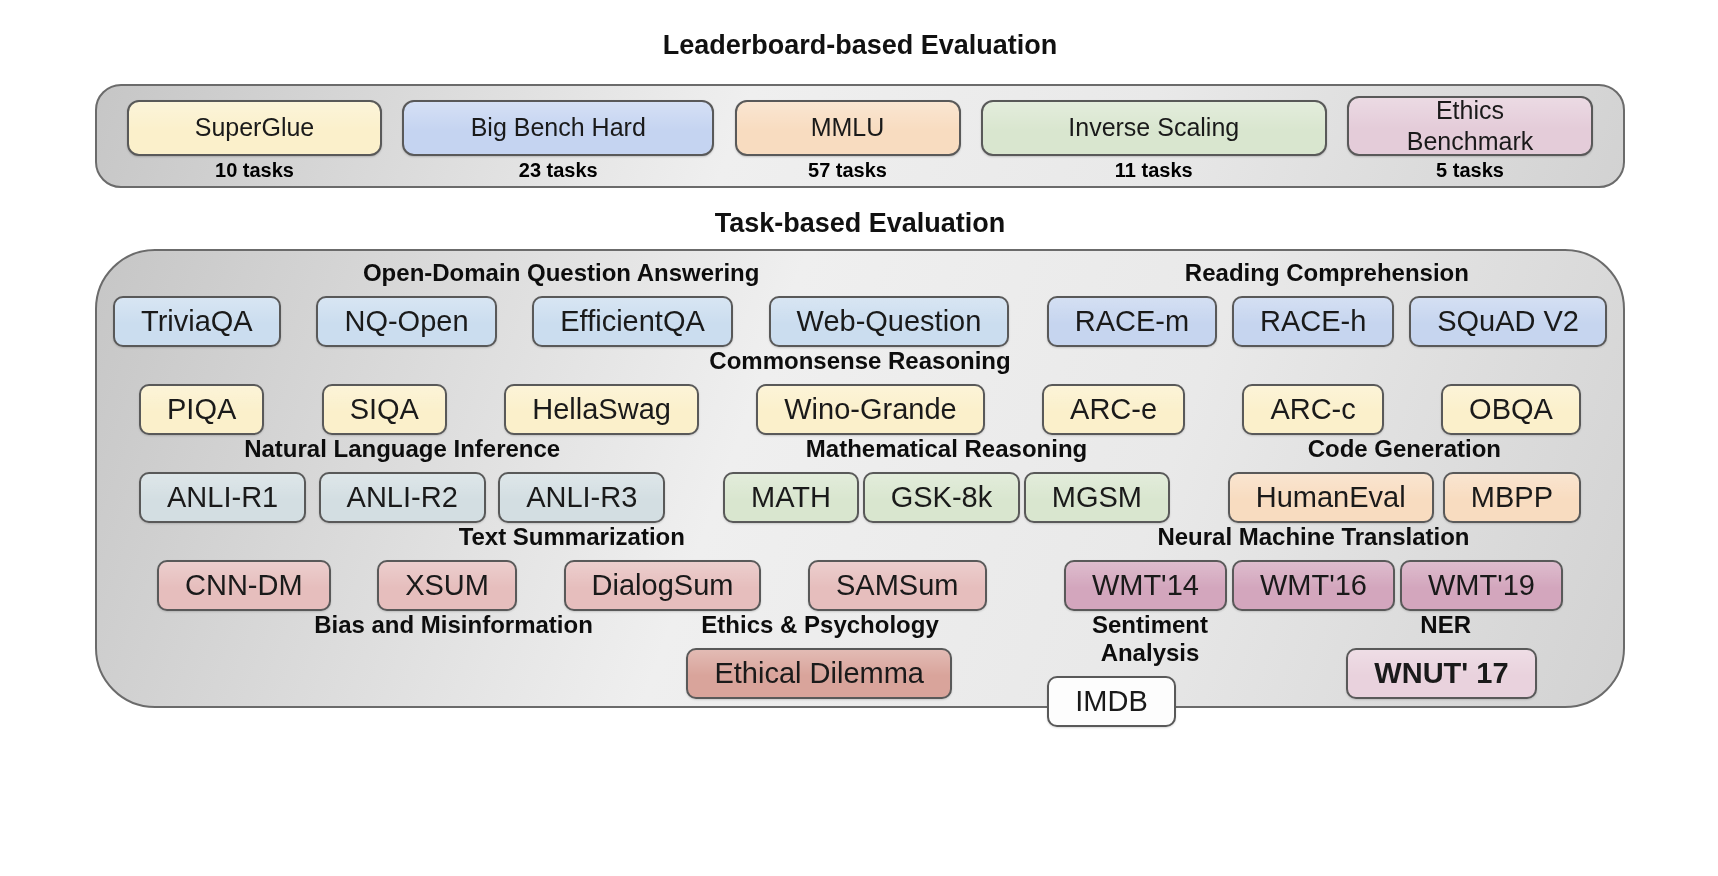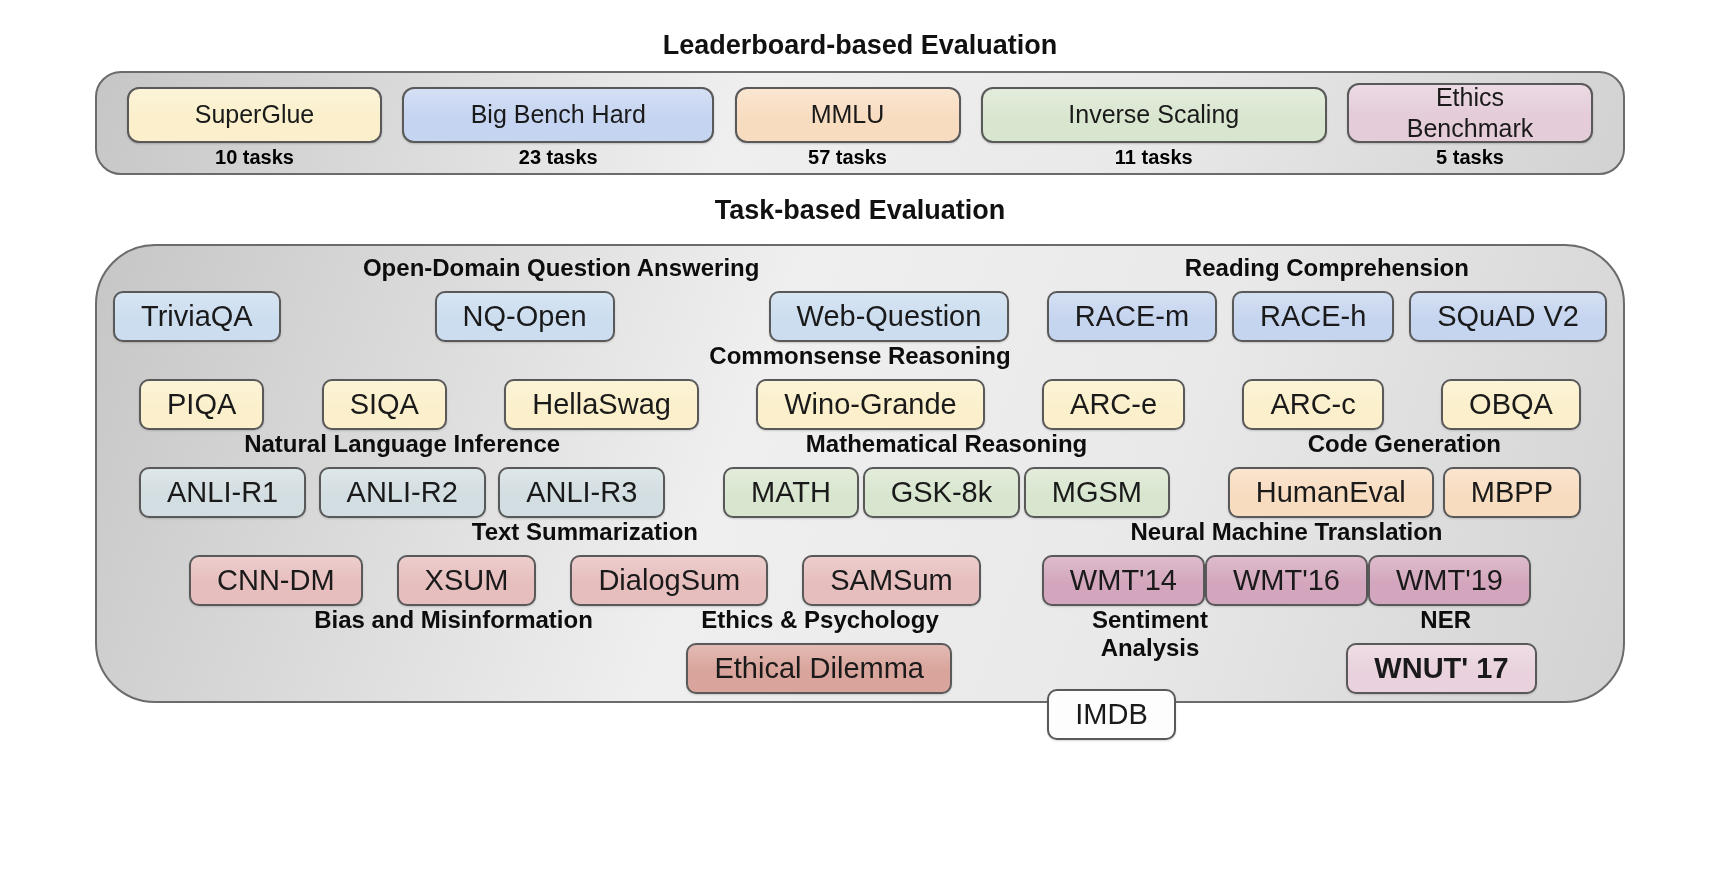--- a/index.html
+++ b/index.html
@@ -5,22 +5,22 @@
   * { box-sizing: border-box; margin: 0; padding: 0; }
   body {
     width: 1718px; height: 876px; background: #ffffff; overflow: hidden;
     font-family: "Liberation Sans", sans-serif; color: #1a1a1a;
   }
   .wrap { width: 1530px; margin-left: 95px; }
 
   .section-title {
     text-align: center; font-weight: bold; font-size: 27px; color: #111;
   }
-  .title-top { padding-top: 30px; margin-bottom: 10px; }
-  .title-mid { margin-top: 20px; margin-bottom: 18px; }
+  .title-top { padding-top: 30px; margin-bottom: 23px; }
+  .title-mid { margin-top: 20px; margin-bottom: 10px; }
 
   .panel {
     border: 2px solid #6b6b6b;
     background: linear-gradient(110deg, #c6c6c6 0%, #efefef 42%, #e9e9e9 68%, #d2d2d2 100%);
   }
   .panel-top {
     height: 104px; border-radius: 26px;
     display: flex; justify-content: space-between;
     padding: 10px 30px 4px;
   }
@@ -60,21 +60,21 @@
   .row1 { padding: 0 16px; }
   .g-odqa { flex: 0 0 60%; }
   .g-rc   { flex: 0 0 37.5%; }
   .row2 { padding: 0 2px; }
   .g-cr { width: 100%; }
   .g-cr .gboxes { padding: 0 40px; }
   .row3 { padding: 0 42px; }
   .g-nli { flex: 0 0 36.5%; }
   .g-mr  { flex: 0 0 31%; }
   .g-cg  { flex: 0 0 24.5%; }
-  .row4 { padding: 0 92px; }
+  .row4 { padding: 0 60px; }
   .g-ts  { flex: 0 0 59%; }
   .g-nmt { flex: 0 0 35.5%; }
   .row5 { padding: 0 78px; }
   .g-bm  { flex: 0 0 30.5%; align-items: flex-end; }
   .g-ep  { flex: 0 0 19.5%; }
   .g-sa  { flex: 0 0 15%; }
   .g-ner { flex: 0 0 14.5%; }
 </style>
 </head>
 <body>
@@ -110,20 +110,21 @@
   <div class="section-title title-mid">Task-based Evaluation</div>
 
   <div class="panel panel-main">
 
     <div class="trow row1">
       <div class="tgroup g-odqa">
         <div class="ghead">Open-Domain Question Answering</div>
         <div class="gboxes">
           <div class="tbox" style="background-color: rgb(203, 221, 239);">TriviaQA</div>
           <div class="tbox" style="background-color: rgb(203, 221, 239);">NQ-Open</div>
+          <div class="tbox" style="background-color: rgb(203, 221, 239);">EfficientQA</div>
           <div class="tbox" style="background-color: rgb(203, 221, 239);">Web-Question</div>
         </div>
       </div>
       <div class="tgroup g-rc">
         <div class="ghead">Reading Comprehension</div>
         <div class="gboxes">
           <div class="tbox" style="background-color: rgb(198, 213, 239);">RACE-m</div>
           <div class="tbox" style="background-color: rgb(198, 213, 239);">RACE-h</div>
           <div class="tbox" style="background-color: rgb(198, 213, 239);">SQuAD V2</div>
         </div>
@@ -197,21 +198,21 @@
       </div>
       <div class="tgroup g-ep">
         <div class="ghead">Ethics &amp; Psychology</div>
         <div class="gboxes">
           <div class="tbox" style="background-color: rgb(217, 164, 155);">Ethical Dilemma</div>
         </div>
       </div>
       <div class="tgroup g-sa">
         <div class="ghead">Sentiment Analysis</div>
         <div class="gboxes">
-          <div class="tbox" style="background-color: rgb(253, 253, 253); margin-top: 18px;">IMDB</div>
+          <div class="tbox" style="background-color: rgb(253, 253, 253);">IMDB</div>
         </div>
       </div>
       <div class="tgroup g-ner">
         <div class="ghead">NER</div>
         <div class="gboxes">
           <div class="tbox" style="background-color: rgb(233, 210, 221); font-weight: bold;">WNUT' 17</div>
         </div>
       </div>
     </div>
 

